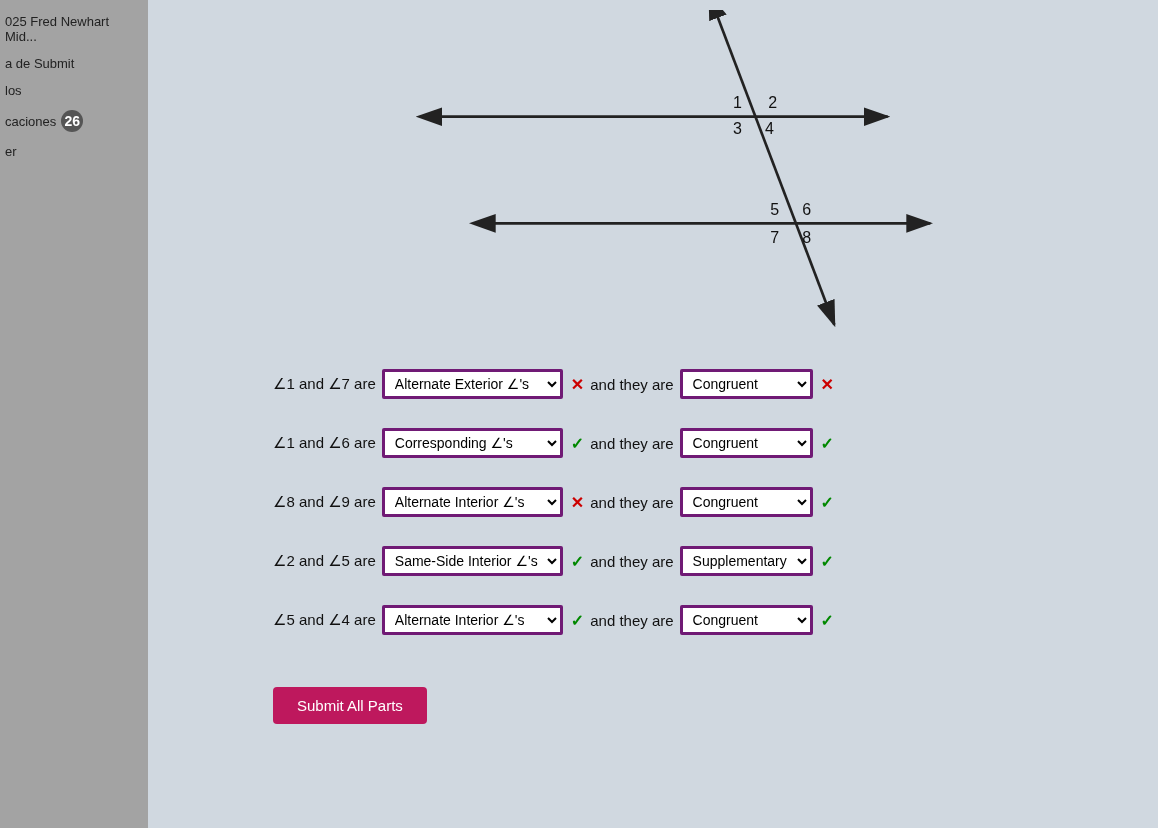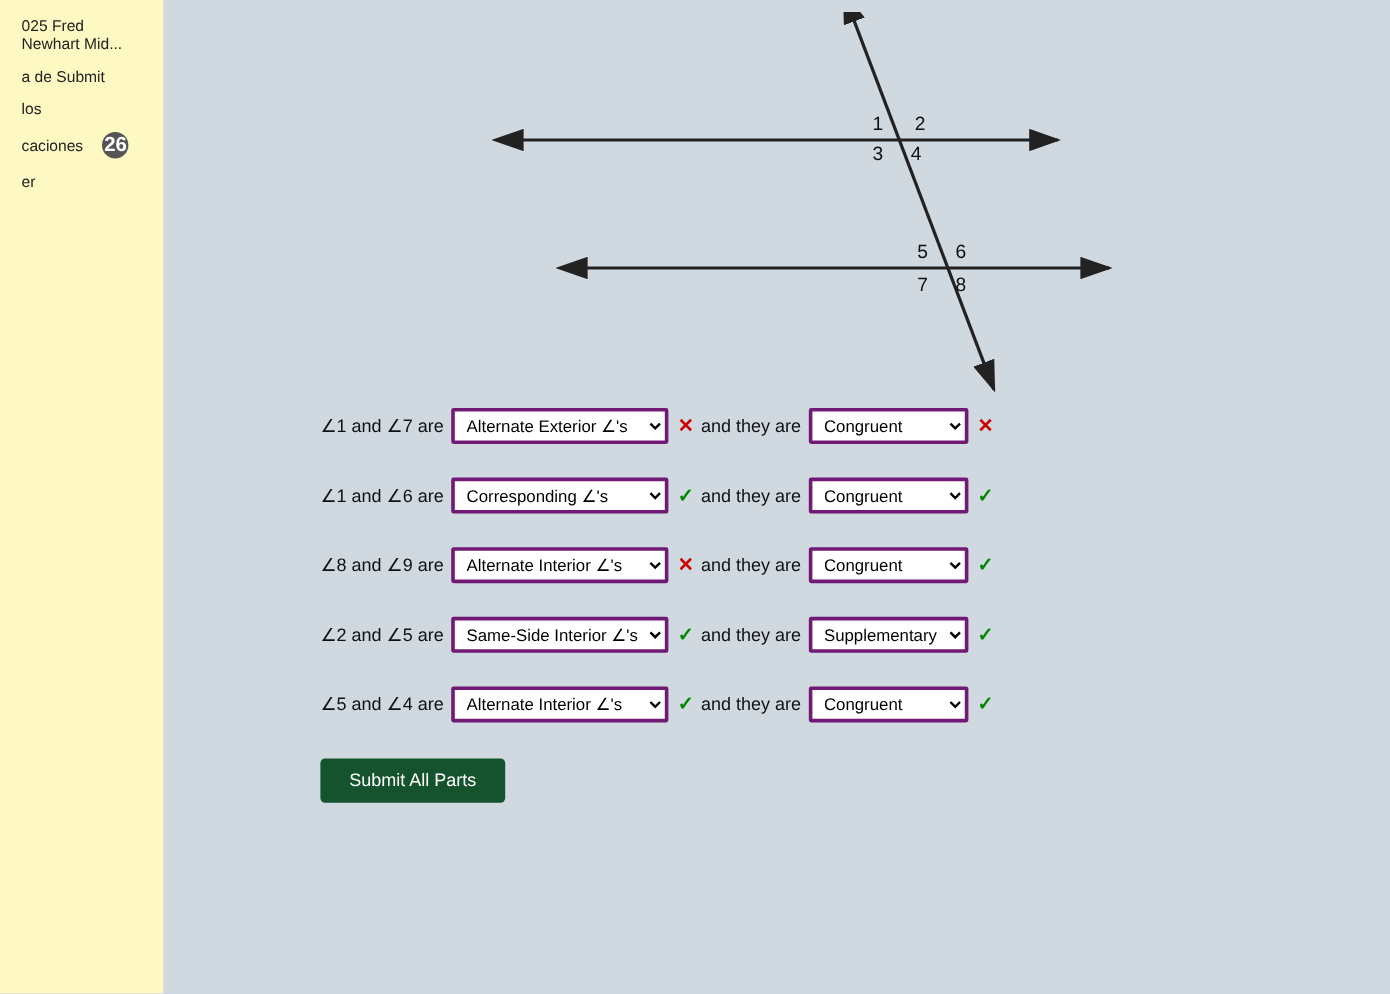--- a/index.html
+++ b/index.html
@@ -3,46 +3,46 @@
   <meta charset="utf-8">
   <style>
     * { box-sizing: border-box; margin: 0; padding: 0; }
     body {
       font-family: Arial, sans-serif;
       background: #d0d8e0;
       min-height: 828px;
       display: flex;
     }
     .sidebar {
-      width: 136px;
-      background: #fef9c3;
-      padding: 10px 16px;
+      width: 148px;
+      background: #a3a3a3;
+      padding: 10px 3px;
       flex-shrink: 0;
     }
     .sidebar-item {
       font-size: 13px;
       color: #222;
       padding: 4px 2px;
       margin-bottom: 4px;
     }
     .sidebar-item.with-badge {
       display: flex;
       align-items: center;
-      gap: 16px;
+      gap: 5px;
     }
     .badge {
       background: #555;
       color: #fff;
       border-radius: 50%;
       width: 22px;
       height: 22px;
       display: inline-flex;
       align-items: center;
       justify-content: center;
-      font-size: 17px;
+      font-size: 14px;
       font-weight: bold;
     }
     .main-content {
       flex: 1;
       padding: 10px 20px 20px 20px;
       display: flex;
       flex-direction: column;
       align-items: center;
     }
     .diagram-area {
@@ -61,20 +61,21 @@
       max-width: 760px;
     }
     .question-row {
       display: flex;
       align-items: center;
       margin-bottom: 28px;
       font-size: 15px;
       color: #111;
       gap: 6px;
       flex-wrap: wrap;
+      margin-top: 29px;
     }
     .question-text {
       white-space: nowrap;
     }
     select {
       border: 3px solid #701a75;
       background: #fff;
       padding: 3px 6px;
       font-size: 14px;
       border-radius: 2px;
@@ -82,28 +83,28 @@
       appearance: auto;
     }
     .status-icon {
       font-size: 16px;
       font-weight: bold;
       margin-left: 2px;
     }
     .status-x { color: #cc0000; }
     .status-check { color: #008800; }
     .submit-btn {
-      background: #14532d;
+      background: #be185d;
       color: #fff;
       border: none;
       padding: 10px 24px;
       font-size: 15px;
       border-radius: 4px;
       cursor: pointer;
-      margin-top: 2px;
+      margin-top: 24px;
     }
   </style>
 </head>
 <body>
 
 <div class="sidebar">
   <div class="sidebar-item">025 Fred Newhart Mid...</div>
   <div class="sidebar-item">a de Submit</div>
   <div class="sidebar-item">los</div>
   <div class="sidebar-item with-badge">

